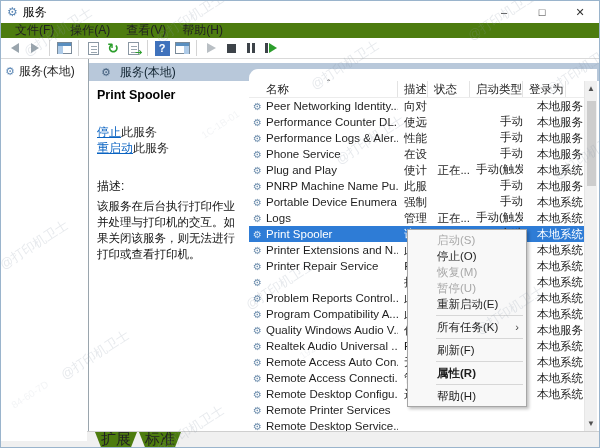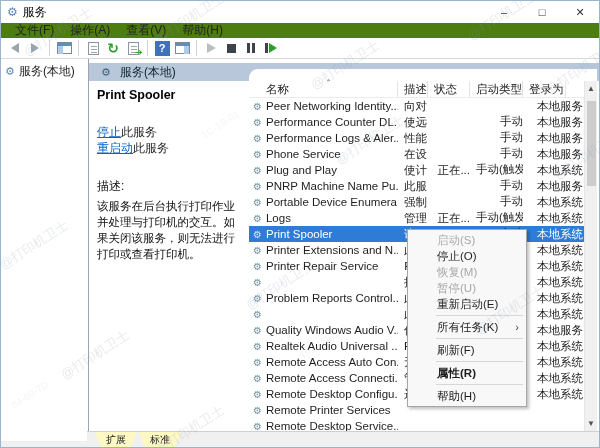--- a/index.html
+++ b/index.html
@@ -90,21 +90,21 @@
   .ctx-item { height:16px; line-height:16px; padding-left:29px; font-size:11.5px; color:#1e1e1e; position:relative; }
   .ctx-item.disabled { color:#a8a8a8; }
   .ctx-item.bold { font-weight:bold; }
   .ctx-item .sub { position:absolute; right:7px; top:0; font-size:11px; color:#444; }
   .ctx-sep { height:1px; background:#d7d7d7; margin:3px 3px 3px 28px; }
 
   
   .right-strip { position:absolute; left:86px; top:430px; width:514px; height:18px; background:#f0f0f0; border-top:1px solid #cfcfcf; z-index:4; }
   .bottom-strip { position:absolute; left:0; top:440px; width:600px; height:8px; background:#f0f0f0; z-index:4; }
   .tabs { position:absolute; left:94px; top:431px; display:flex; gap:2px; z-index:5; }
-  .tab { width:42px; height:15px; background:#fef9c3; clip-path:polygon(0 0,100% 0,86% 100%,14% 100%); display:flex; align-items:center; justify-content:center; font-size:10px; color:#222; filter:drop-shadow(0 1px 0 #9a9a9a) drop-shadow(1px 0 0 #b5b5b5) drop-shadow(-1px 0 0 #b5b5b5); }
+  .tab { width:42px; height:15px; background:#4d7c0f; clip-path:polygon(0 0,100% 0,86% 100%,14% 100%); display:flex; align-items:center; justify-content:center; font-size:15px; color:#222; filter:drop-shadow(0 1px 0 #9a9a9a) drop-shadow(1px 0 0 #b5b5b5) drop-shadow(-1px 0 0 #b5b5b5); }
 
   
   .wm-layer { position:absolute; left:0; top:0; width:600px; height:448px; z-index:50; pointer-events:none; }
   .wm { position:absolute; color:#8a97a8; opacity:.20; font-size:13px; transform:rotate(-33deg); white-space:nowrap; }
   .wm.serial { opacity:.10; font-size:10px; }
 
   
   .logo { position:absolute; left:388px; top:392px; width:200px; height:52px; z-index:60; display:flex; align-items:center; }
   .logo-text { font-size:28px; font-weight:bold; color:#d42a1f; letter-spacing:2px; margin-left:4px; font-family:"Liberation Serif","DejaVu Serif",serif; }
 </style>
@@ -338,20 +338,21 @@
             <span>Problem Reports Control...</span>
           </div>
           <div class="c desc">此服...</div>
           <div class="c status"></div>
           <div class="c type"></div>
           <div class="c logon">本地系统</div>
         </div>
         <div class="lrow">
           <div class="c name">
             <span class="row-gear">⚙</span>
+            <span>Program Compatibility A...</span>
           </div>
           <div class="c desc">此服...</div>
           <div class="c status"></div>
           <div class="c type"></div>
           <div class="c logon">本地系统</div>
         </div>
         <div class="lrow">
           <div class="c name">
             <span class="row-gear">⚙</span>
             <span>Quality Windows Audio V...</span>

